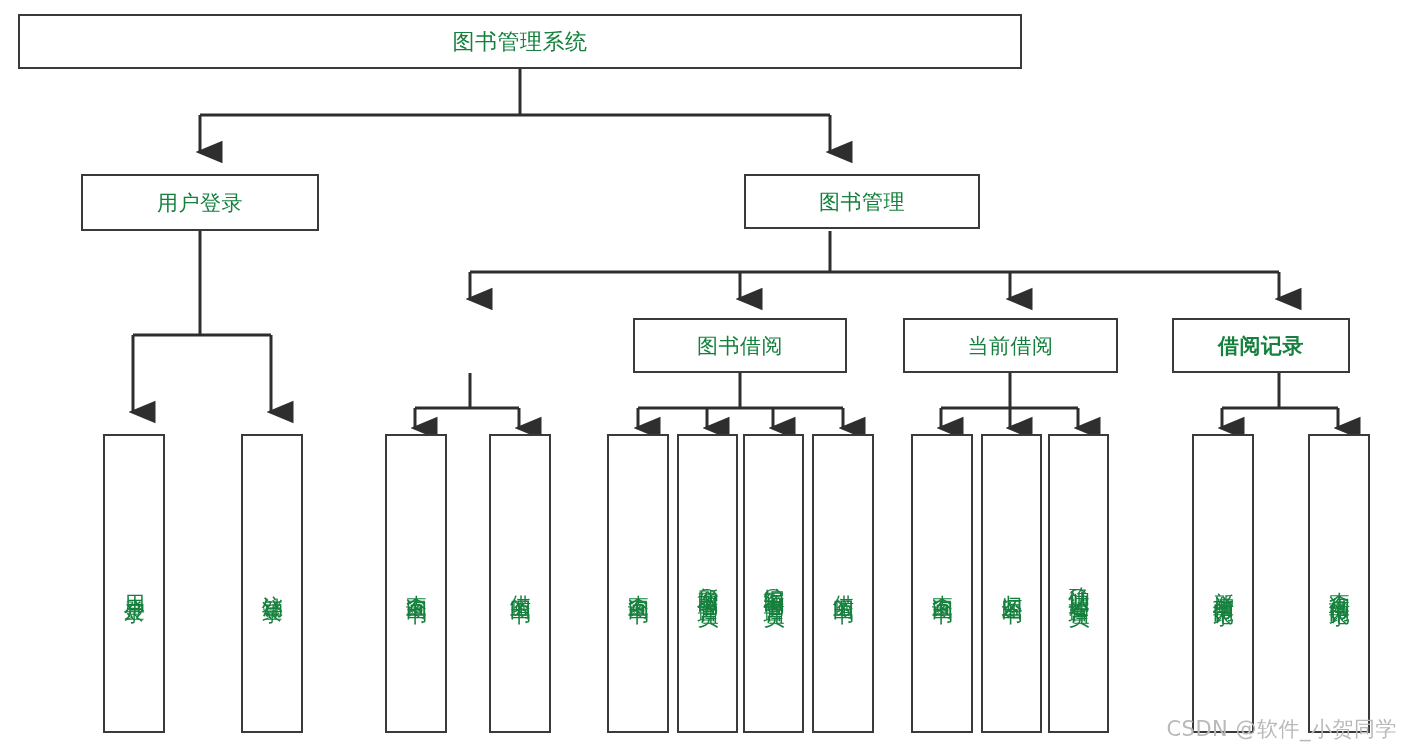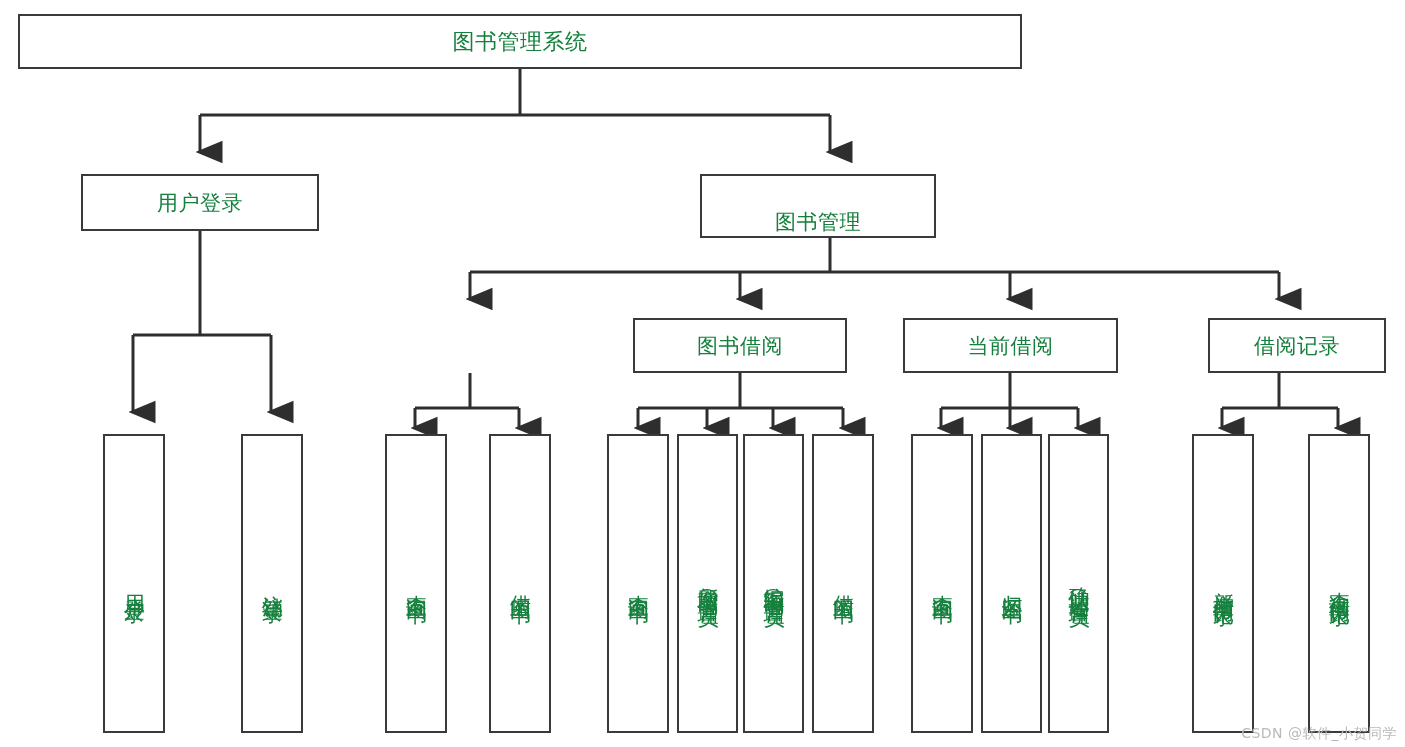--- a/index.html
+++ b/index.html
@@ -51,21 +51,21 @@
     line-height: 1;
     white-space: nowrap;
   }
   .node.root {
     font-size: 22px;
   }
   .watermark {
     position: absolute;
     right: 8px;
     bottom: 4px;
-    font-size: 14px;
+    font-size: 21px;
     color: #b9b9b9;
     letter-spacing: 0.5px;
     white-space: nowrap;
   }
 </style>
 </head>
 <body>
 
 <div id="canvas">
 
@@ -120,31 +120,31 @@
     </g>
   </svg>
 
   <div class="node horiz root" style="left:18px; top:14px; width:1004px; height:55px;">
     <span>图书管理系统</span>
   </div>
 
   <div class="node horiz" style="left:81px; top:174px; width:238px; height:57px;">
     <span>用户登录</span>
   </div>
-  <div class="node horiz" style="left:700px; top:174px; width:236px; height:64px;align-items:flex-end;">
+  <div class="node horiz" style="left:744px; top:174px; width:236px; height:55px;">
     <span>图书管理</span>
   </div>
 
   <div class="node horiz" style="left:903px; top:318px; width:215px; height:55px;">
     <span>当前借阅</span>
   </div>
   <div class="node horiz" style="left:633px; top:318px; width:214px; height:55px;">
     <span>图书借阅</span>
   </div>
-  <div class="node horiz" style="left:1208px; top:318px; width:178px; height:55px;">
+  <div class="node horiz" style="left:1172px; top:318px; width:178px; height:55px;font-weight:bold;">
     <span>借阅记录</span>
   </div>
 
   <div class="node vert" style="left:103px; top:434px; width:62px; height:299px;">
     <span class="vtext">用户登录</span>
   </div>
   <div class="node vert" style="left:241px; top:434px; width:62px; height:299px;">
     <span class="vtext">注销登录</span>
   </div>
 

